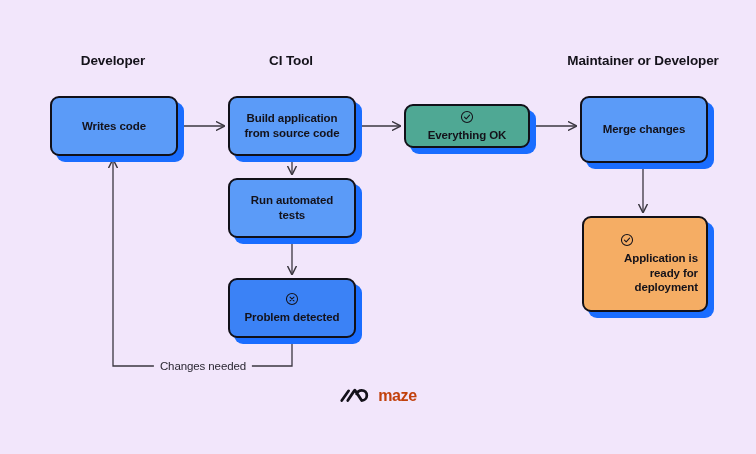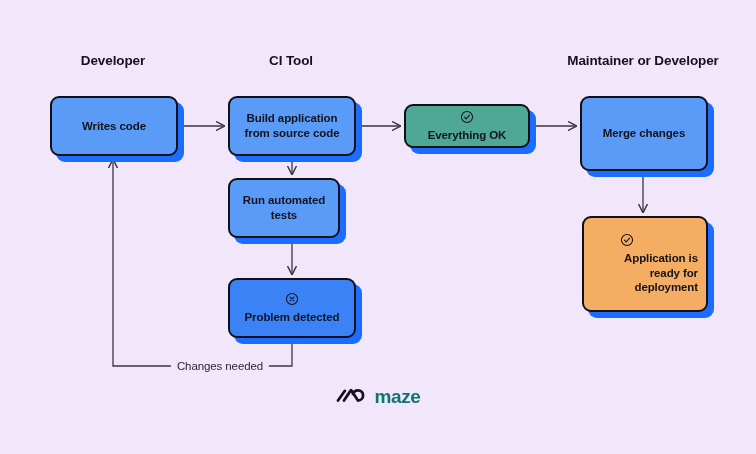--- a/index.html
+++ b/index.html
@@ -85,37 +85,36 @@
     position: absolute;
     font-size: 11.5px;
     font-weight: 400;
     color: #2b2833;
     background: #f2e6fb;
     padding: 0 6px;
     white-space: nowrap;
     transform: translate(-50%, -50%);
     z-index: 4;
     letter-spacing: -0.1px;
-    margin-left: 17px;
   }
   
   #brand {
     position: absolute;
     left: 378px;
     top: 396px;
     transform: translate(-50%, -50%);
     display: flex;
     align-items: center;
     gap: 9px;
     z-index: 5;
   }
   #brand .brand-text {
-    font-size: 19px;
+    font-size: 16px;
     font-weight: 700;
-    color: #0f766e;
+    color: #c2410c;
     letter-spacing: -0.4px;
     line-height: 1;
   }
 </style>
 </head>
 <body>
 
 <div id="canvas">
 
   <div class="col-header" style="left:113px; top:54px;">Developer</div>
@@ -147,21 +146,21 @@
   </svg>
 
   <div class="node fill-blue" style="left:50px; top:96px; width:128px; height:60px;">
     <span class="label">Writes code</span>
   </div>
 
   <div class="node fill-blue" style="left:228px; top:96px; width:128px; height:60px;">
     <span class="label">Build application from source code</span>
   </div>
 
-  <div class="node fill-blue" style="left:228px; top:178px; width:112px; height:60px;">
+  <div class="node fill-blue" style="left:228px; top:178px; width:128px; height:60px;">
     <span class="label">Run automated tests</span>
   </div>
 
   <div class="node fill-red" style="left:228px; top:278px; width:128px; height:60px;">
     <span class="status-icon">
       <svg width="14" height="14" viewBox="0 0 24 24" fill="none" stroke="#14121a" stroke-width="1.8" stroke-linecap="round">
         <circle cx="12" cy="12" r="9.5"></circle>
         <path d="M 8.6 8.6 L 15.4 15.4 M 15.4 8.6 L 8.6 15.4"></path>
       </svg>
     </span>
@@ -171,21 +170,21 @@
   <div class="node fill-green" style="left:404px; top:104px; width:126px; height:44px;">
     <span class="status-icon">
       <svg width="14" height="14" viewBox="0 0 24 24" fill="none" stroke="#14121a" stroke-width="1.8" stroke-linecap="round" stroke-linejoin="round">
         <circle cx="12" cy="12" r="9.5"></circle>
         <path d="M 7.6 12.2 L 10.6 15.2 L 16.4 8.8"></path>
       </svg>
     </span>
     <span class="label">Everything OK</span>
   </div>
 
-  <div class="node fill-blue" style="left:580px; top:96px; width:128px; height:75px;">
+  <div class="node fill-blue" style="left:580px; top:96px; width:128px; height:67px;">
     <span class="label">Merge changes</span>
   </div>
 
   <div class="node fill-orange align-left" style="left:582px; top:216px; width:126px; height:96px;">
     <span class="status-icon">
       <svg width="14" height="14" viewBox="0 0 24 24" fill="none" stroke="#14121a" stroke-width="1.8" stroke-linecap="round" stroke-linejoin="round">
         <circle cx="12" cy="12" r="9.5"></circle>
         <path d="M 7.6 12.2 L 10.6 15.2 L 16.4 8.8"></path>
       </svg>
     </span>

